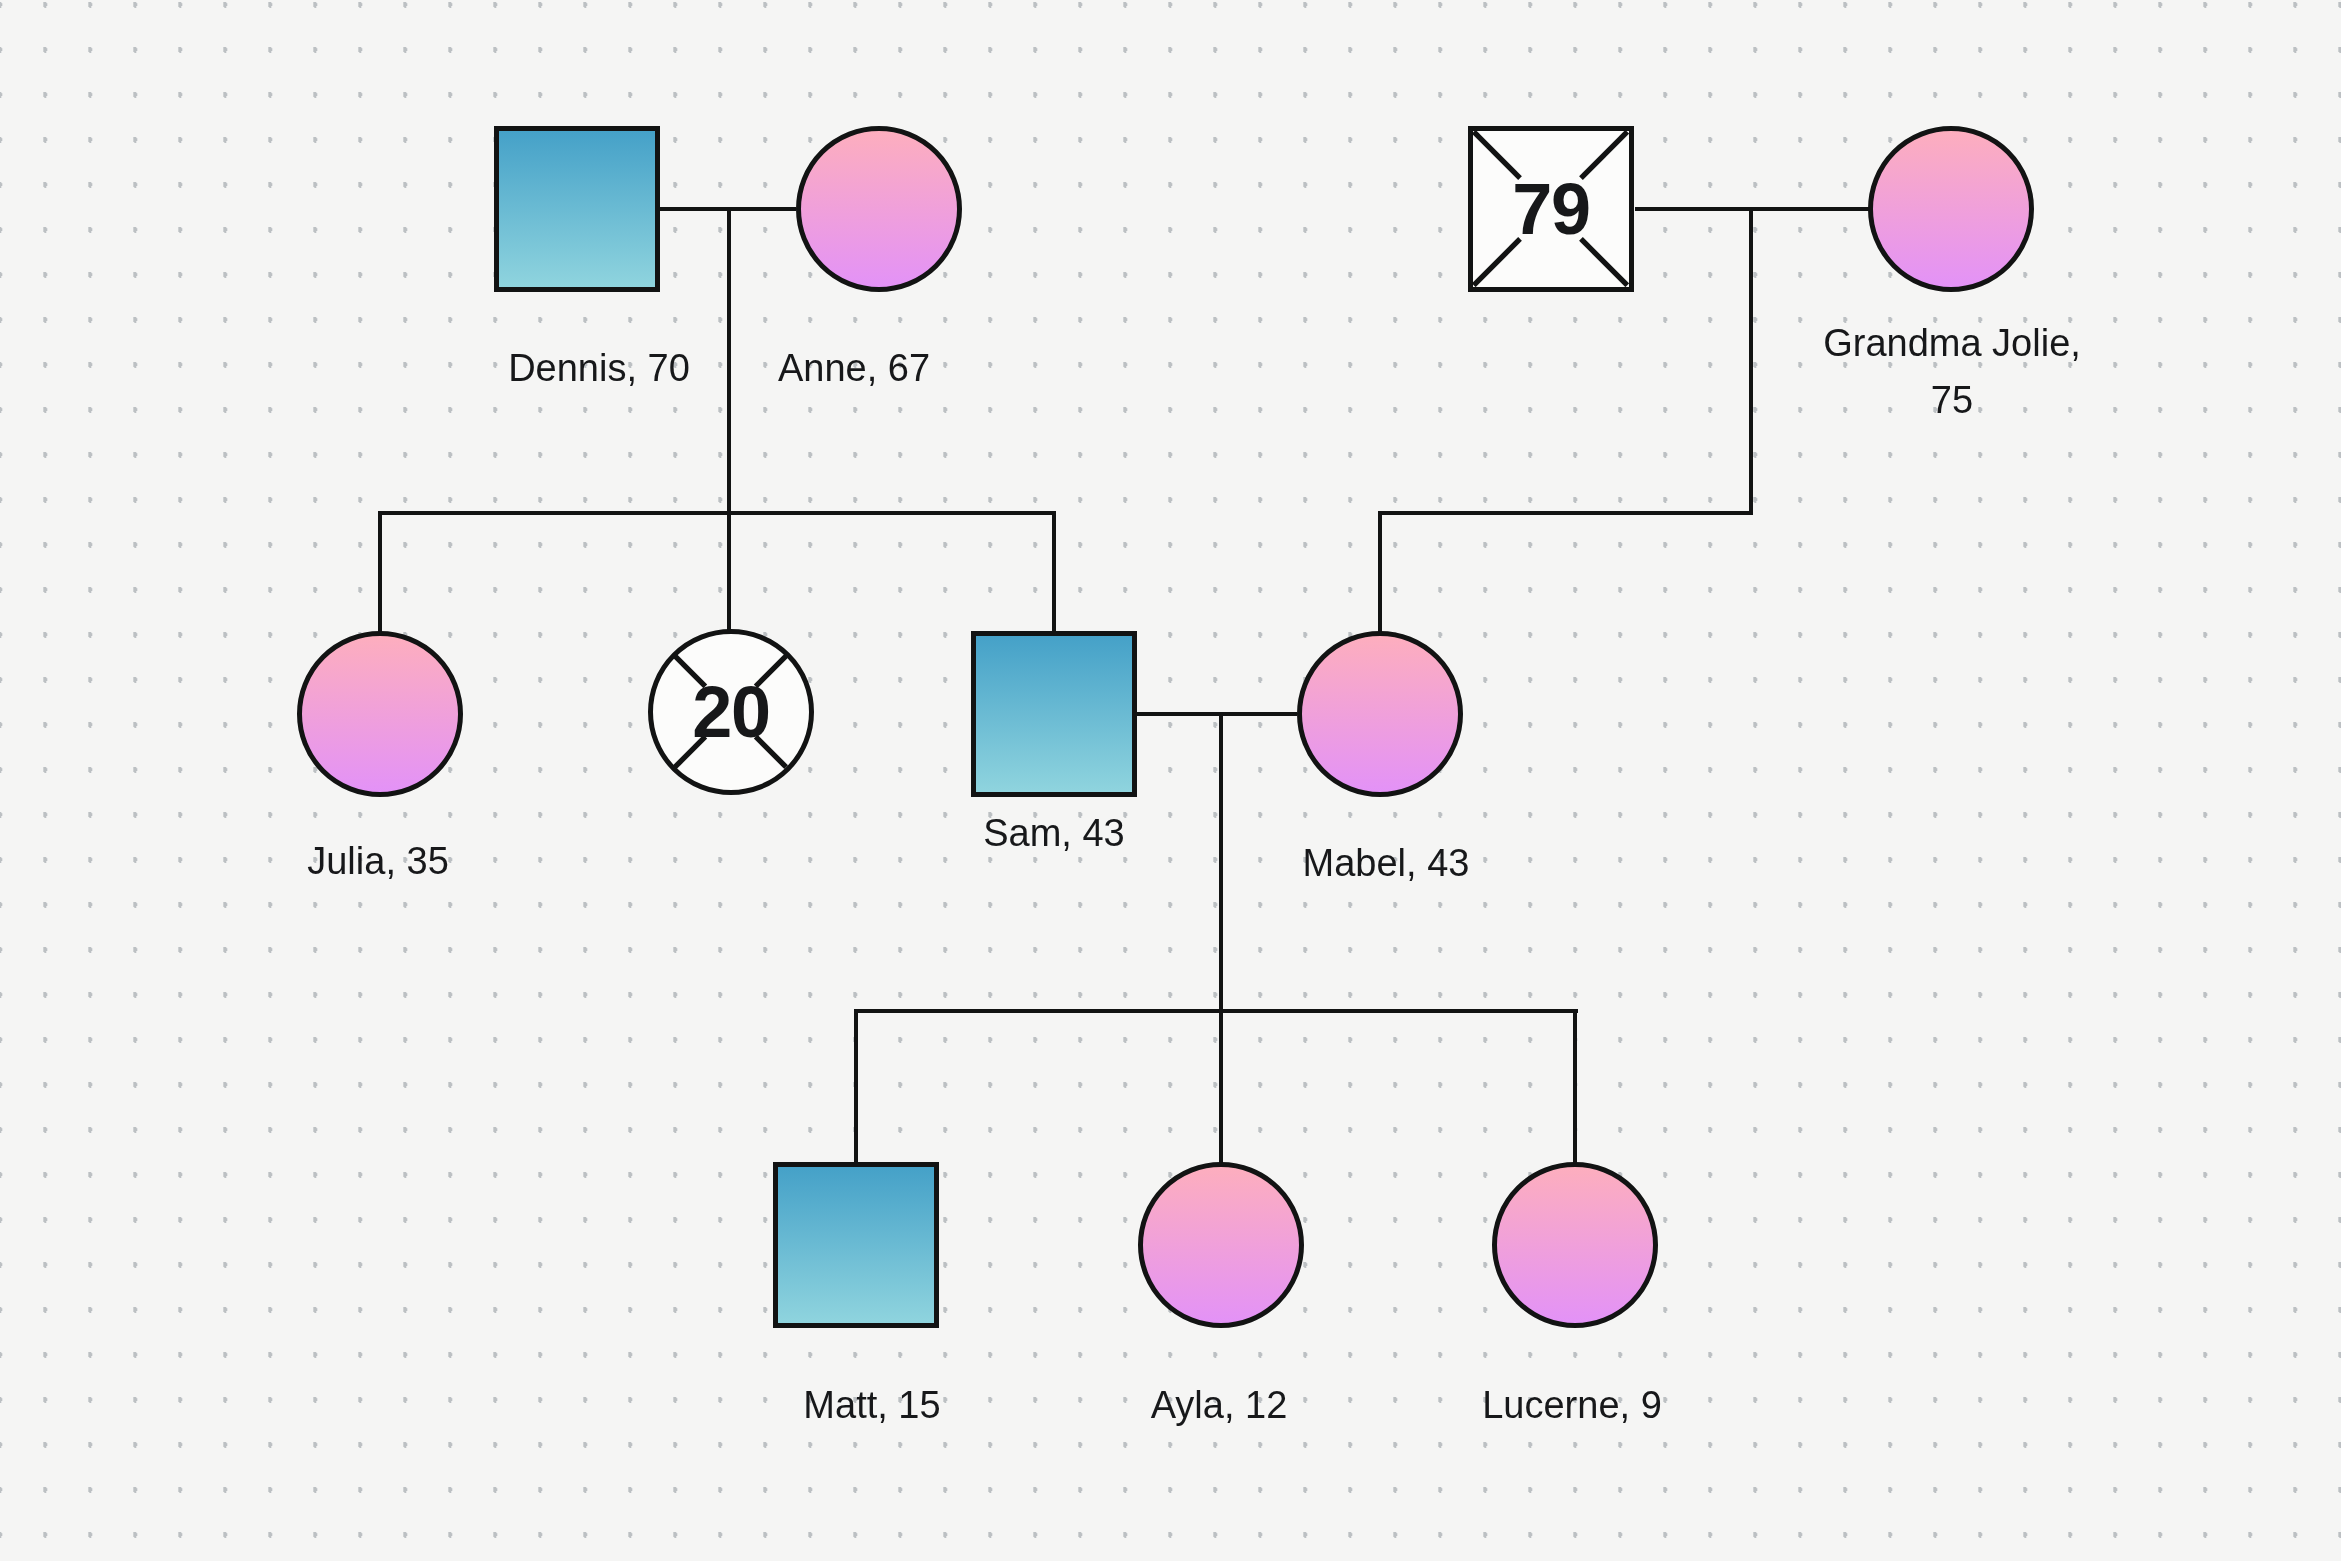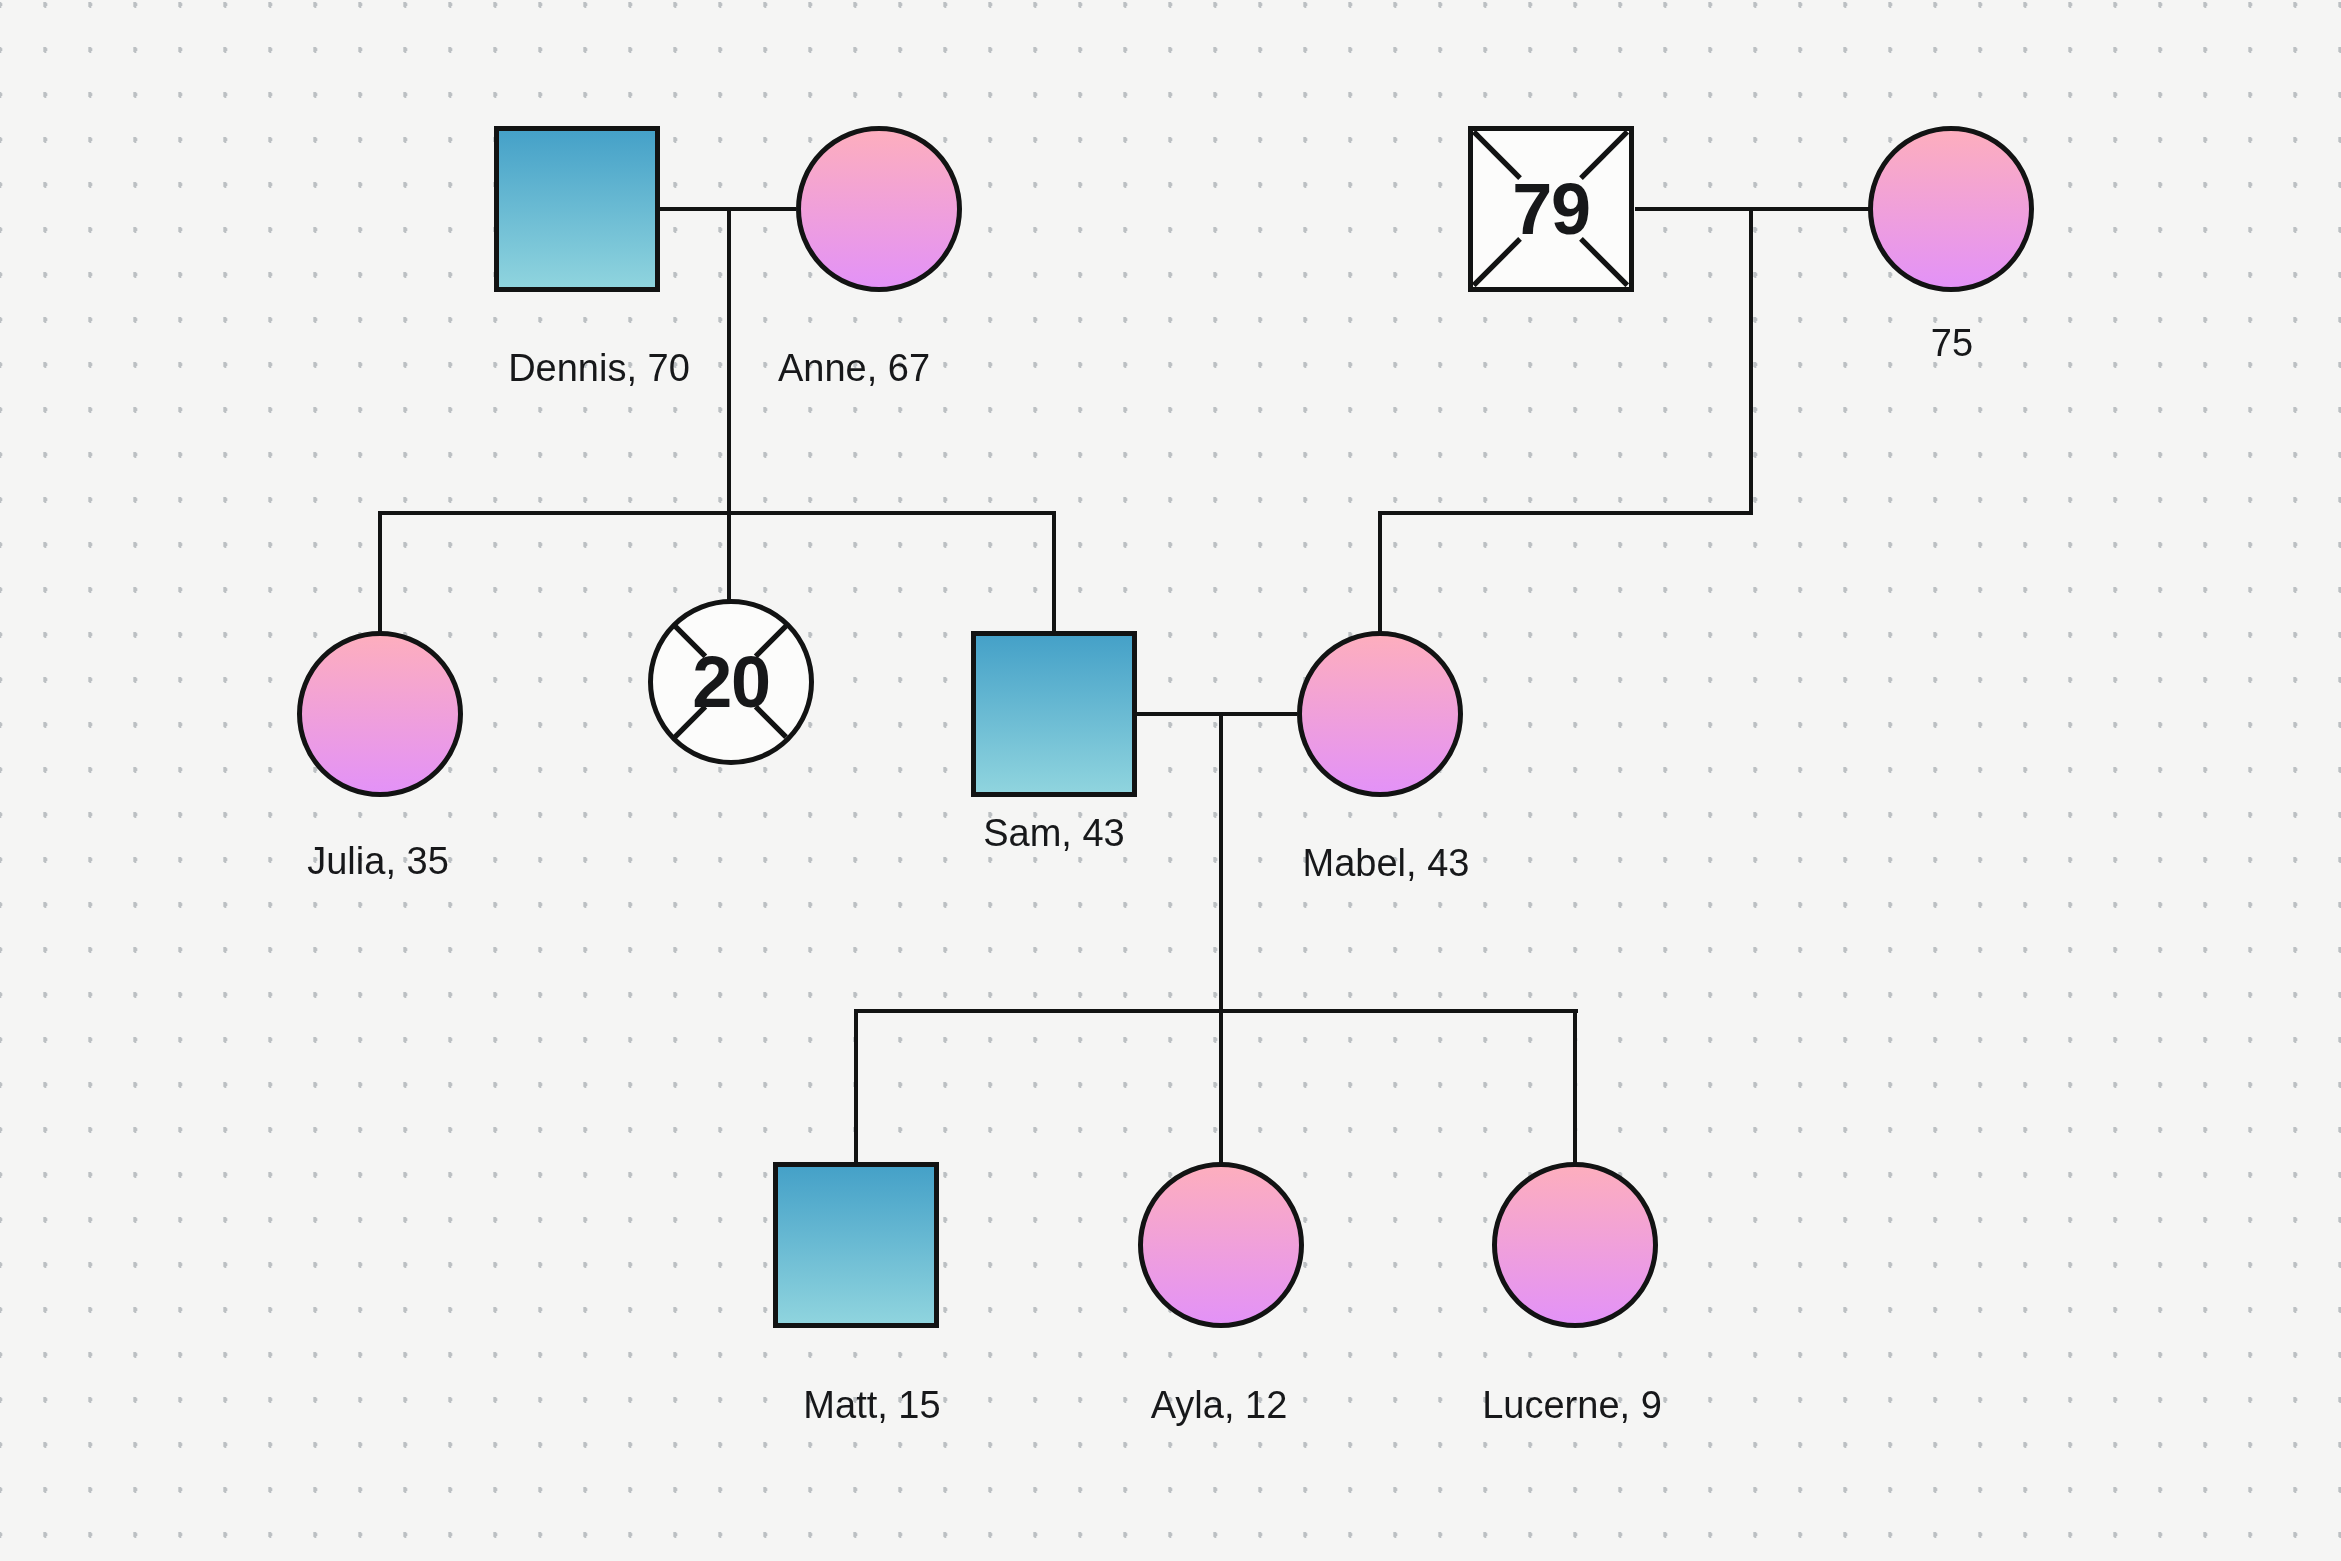--- a/index.html
+++ b/index.html
@@ -83,40 +83,41 @@
       <line x1="3" y1="265" x2="82" y2="186"></line>
       <line x1="265" y1="265" x2="186" y2="186"></line>
     </svg>
     <span class="age">79</span>
   </div>
 
   <div class="node female" style="left:1868px;top:126px"></div>
 
   <div class="node female" style="left:297px;top:631px"></div>
 
-  <div class="node female deceased" style="left:648px;top:599px">
+  <div class="node female deceased" style="left:648px;top:629px">
     <svg class="xmark" viewBox="0 0 268 268">
       <line x1="39" y1="39" x2="91" y2="91"></line>
       <line x1="229" y1="39" x2="177" y2="91"></line>
       <line x1="39" y1="229" x2="91" y2="177"></line>
       <line x1="229" y1="229" x2="177" y2="177"></line>
     </svg>
     <span class="age">20</span>
   </div>
 
   <div class="node male" style="left:971px;top:631px"></div>
   <div class="node female" style="left:1297px;top:631px"></div>
 
   <div class="node male" style="left:773px;top:1162px"></div>
   <div class="node female" style="left:1138px;top:1162px"></div>
   <div class="node female" style="left:1492px;top:1162px"></div>
 
   <div class="label" style="left:599px;top:345px">Dennis, 70</div>
   <div class="label" style="left:854px;top:345px">Anne, 67</div>
   <div class="label two-line" style="left:1952px;top:315px">
+    <div>Grandma Jolie,</div>
     <div>75</div>
   </div>
   <div class="label" style="left:378px;top:838px">Julia, 35</div>
   <div class="label" style="left:1054px;top:810px">Sam, 43</div>
   <div class="label" style="left:1386px;top:840px">Mabel, 43</div>
   <div class="label" style="left:872px;top:1382px">Matt, 15</div>
   <div class="label" style="left:1219px;top:1382px">Ayla, 12</div>
   <div class="label" style="left:1572px;top:1382px">Lucerne, 9</div>
 
 </div>

